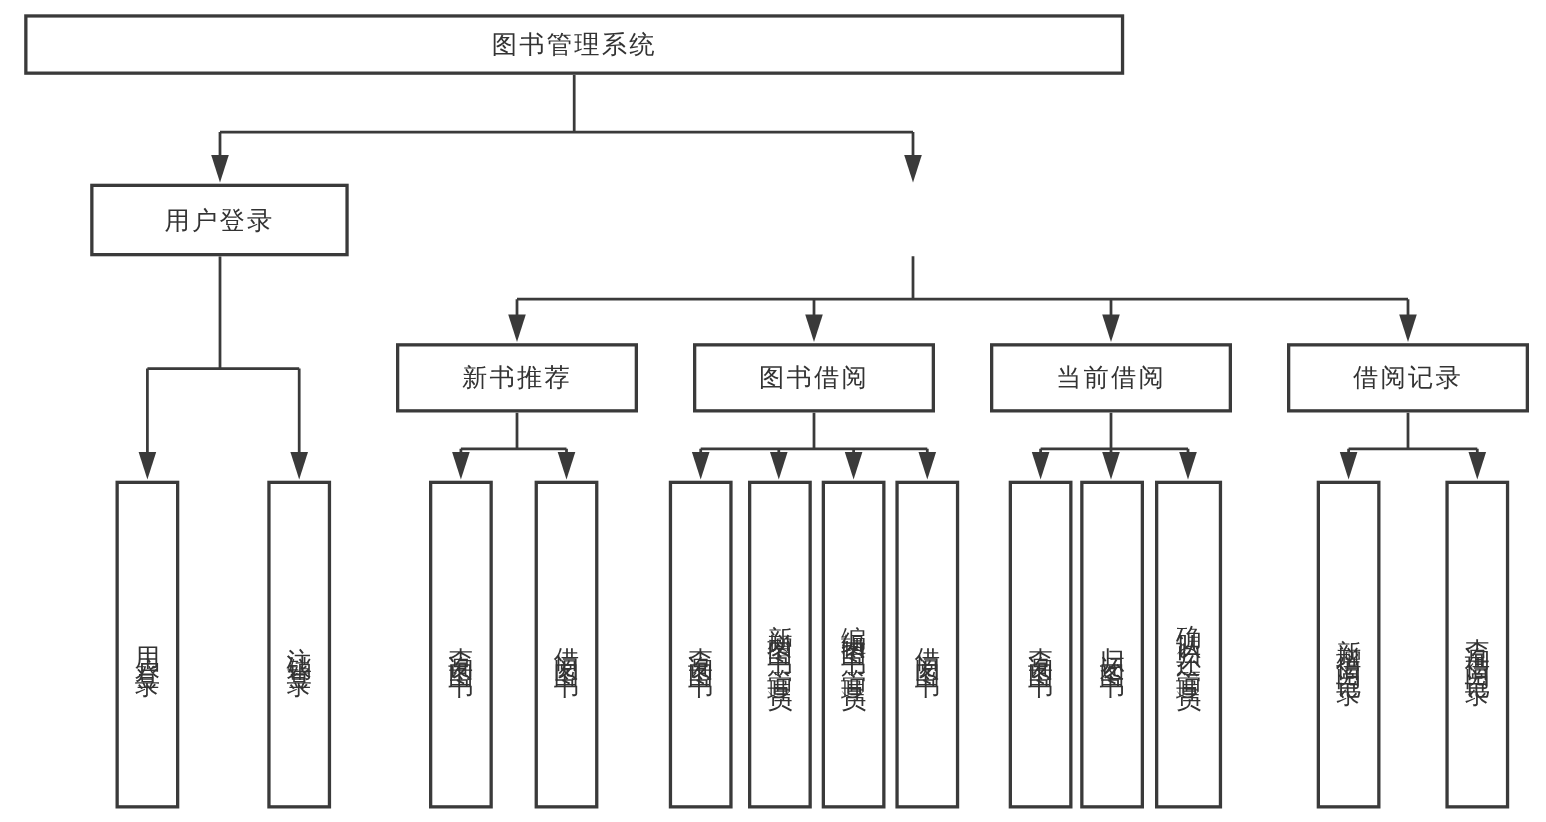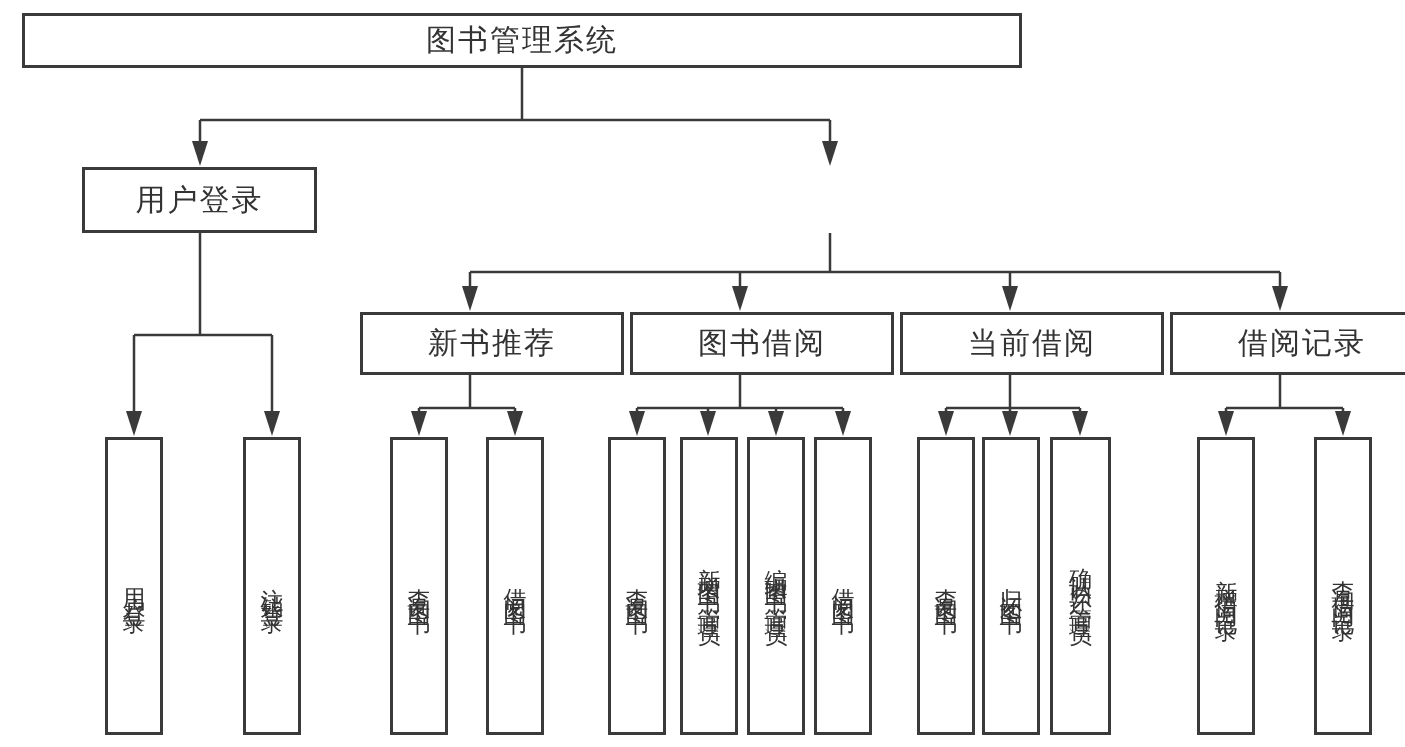--- a/index.html
+++ b/index.html
@@ -22,32 +22,32 @@
     box-sizing: border-box;
     border: 3px solid #3a3a3a;
     background: #ffffff;
     display: flex;
     align-items: center;
     justify-content: center;
     color: #333333;
     z-index: 2;
   }
   .node .label {
-    font-size: 30px;
+    font-size: 23px;
     letter-spacing: 2px;
     white-space: nowrap;
   }
   
   .n-root { left: 22px; top: 13px; width: 1000px; height: 55px; }
   
   .n-l2 { width: 235px; height: 66px; }
   .n-user-login { left: 82px;  top: 167px; }
   .n-book-mgmt  { left: 712px; top: 167px; }
   
-  .n-l3 { width: 264px; height: 63px; top: 312px; }
+  .n-l3 { width: 220px; height: 63px; top: 312px; }
   .n-recommend { left: 360px; }
   .n-borrowing { left: 630px; }
   .n-current   { left: 900px; }
   .n-records   { left: 1170px; }
   
   .leaf { top: 437px; width: 58px; height: 298px; }
   .leaf .label {
     writing-mode: vertical-rl;
     text-orientation: mixed;
     font-size: 23px;

